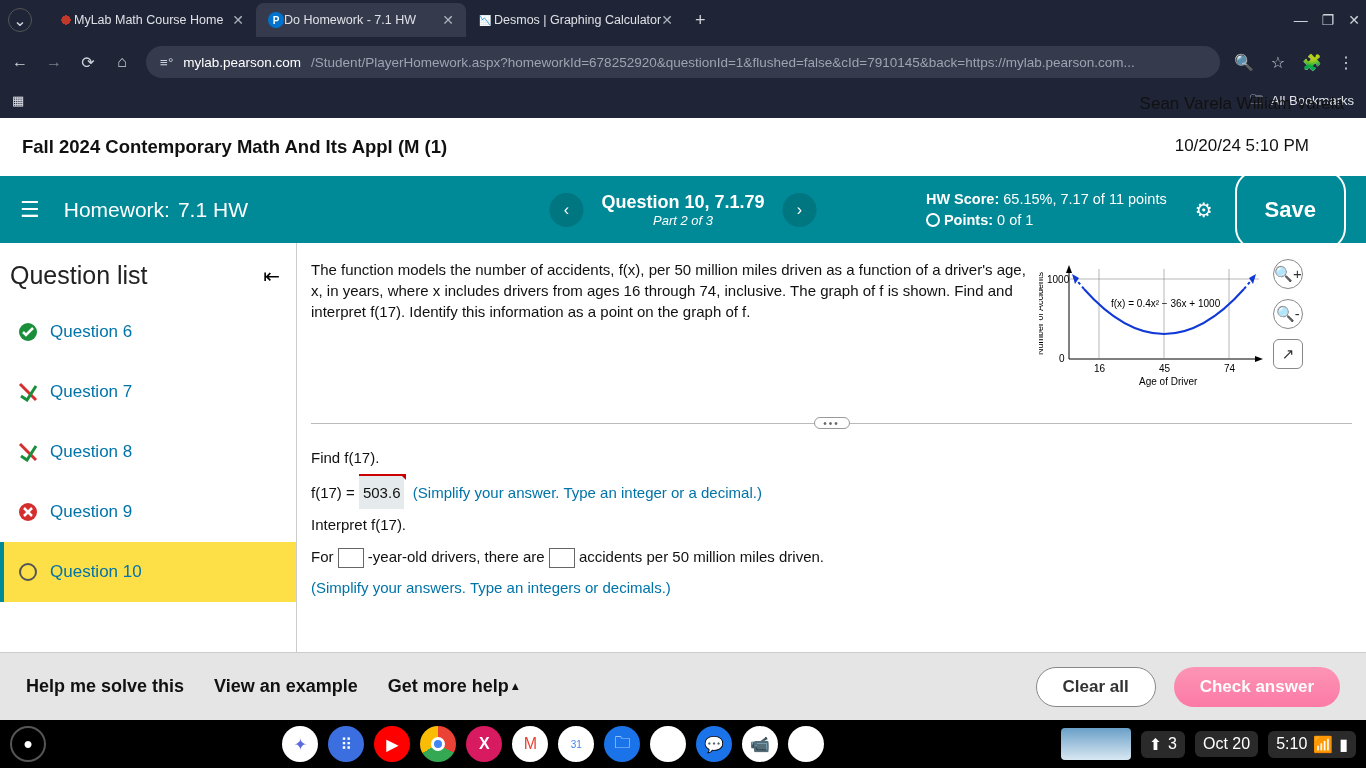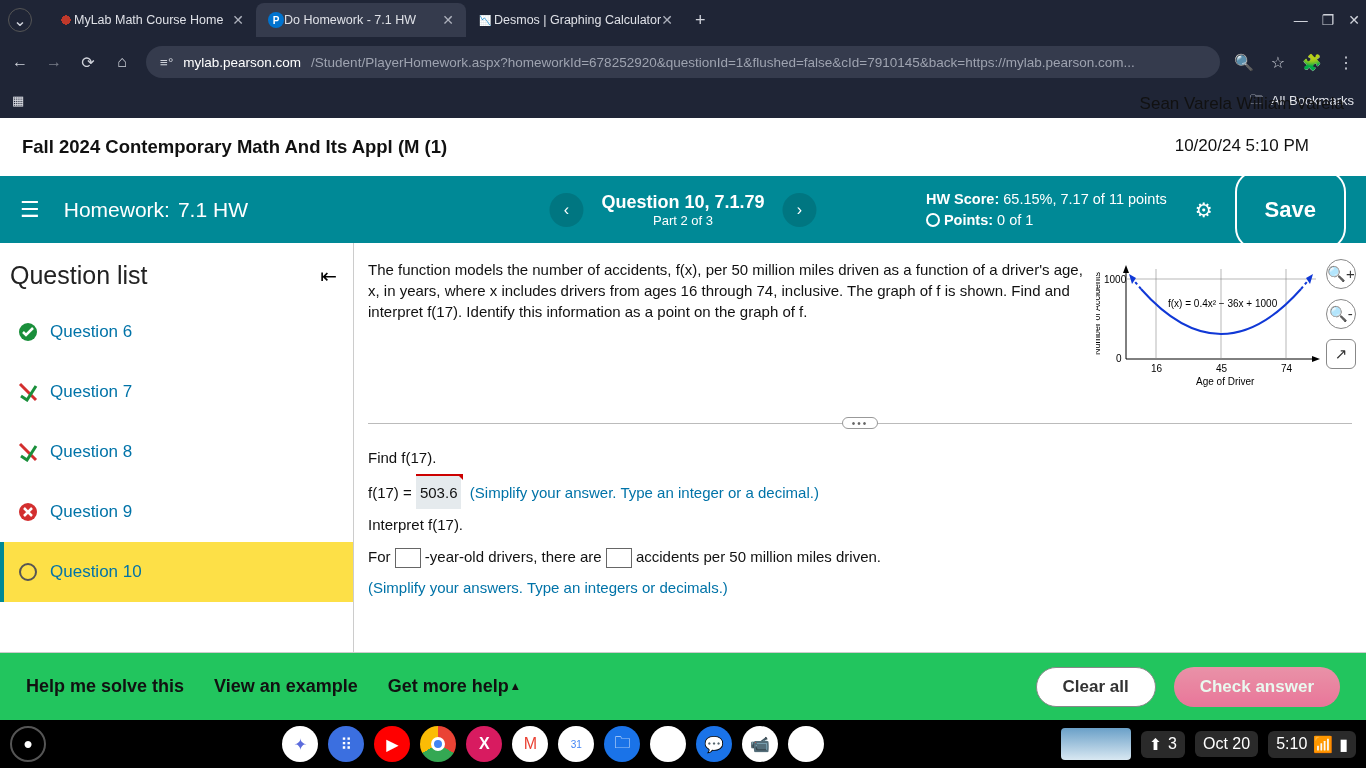--- a/index.html
+++ b/index.html
@@ -36,29 +36,29 @@
 .help-circle { width: 22px; height: 22px; border: 1.5px solid #555; border-radius: 50%; display:flex;align-items:center;justify-content:center; font-size:13px;}
 
 .teal-bar { background: #008996; height: 67px; color:#fff; display:flex; align-items:center; padding: 0 20px; position: relative;}
 .ham { font-size: 22px; margin-right: 24px; cursor:pointer;}
 .hw-label { font-size: 21px; font-weight: 400; }
 .hw-name { font-size: 21px; font-weight: 400; margin-left: 8px;}
 .q-nav { position: absolute; left: 50%; transform: translateX(-50%); display:flex; align-items:center; gap: 18px;}
 .round-btn { width: 34px; height:34px; border-radius:50%; background:#007681; display:flex;align-items:center;justify-content:center; cursor:pointer; font-size:16px;}
 .q-center { text-align:center;}
 .q-title { font-size: 18px; font-weight:700;}
-.q-part { font-size: 13px;}
+.q-part { font-size: 13px; font-style: italic;}
 .score-block { margin-left:auto; font-size:14.5px; line-height:1.4;}
 .score-block b { font-weight: 700; }
 .radio-dot { display:inline-block; width:14px;height:14px;border:2px solid #fff;border-radius:50%; vertical-align:-2px; margin-right:4px;}
 .gear { margin-left: 28px; font-size: 20px; cursor:pointer;}
 .save-btn { margin-left: 22px; border: 2px solid #fff; border-radius: 22px; padding: 25px 28px; font-size: 22px; font-weight:700; cursor:pointer; background: transparent; color:#fff;}
 
 .body-row { flex:1; display:flex; overflow:hidden;}
-.qlist { width: 354px; border-right: 1px solid #ccc; padding: 18px 0 0 0; overflow-y:auto;}
+.qlist { width: 297px; border-right: 1px solid #ccc; padding: 18px 0 0 0; overflow-y:auto;}
 .qlist-hdr { display:flex; align-items:center; padding: 0 16px 12px 10px;}
 .qlist-title { font-size: 25px; color:#222;}
 .collapse-ico { margin-left:auto; font-size: 20px; cursor:pointer;}
 .q-item { display:flex; align-items:center; gap: 12px; padding: 20px 12px 20px 18px; font-size: 17px; color:#0073a8; cursor:pointer;}
 .q-item.current { background:#fde047; border-left: 4px solid #008996; padding-left:14px;}
 .status-ico { width:20px; height:20px; display:inline-flex; align-items:center; justify-content:center;}
 .ico-correct svg, .ico-wrong svg, .ico-partial svg { width:20px; height:20px;}
 
 .main-pane { flex:1; padding: 16px 14px 0 14px; position:relative; overflow:hidden; display:flex; flex-direction:column;}
 .problem-top { display:flex; gap: 8px;}
@@ -70,21 +70,21 @@
 .divider-wrap { position:relative; margin: 30px 0 18px;}
 .divider-wrap hr { border:none; border-top:1px solid #bbb;}
 .divider-handle { position:absolute; left:50%; top:-6px; transform:translateX(-50%); width:36px; height:12px; border:1px solid #999; border-radius:7px; background:#fff; display:flex;align-items:center;justify-content:center; color:#666; font-size:10px; letter-spacing:2px;}
 
 .work-area { font-size:15px; color:#111; line-height: 2.1;}
 .ans-box { display:inline-block; background:#e5eaed; border-top:2px solid #c00; border-top-style: solid; padding: 1px 4px; position:relative;}
 .ans-box::after { content:''; position:absolute; right:-2px; top:-2px; width:0;height:0; border-left:6px solid transparent; border-top:6px solid #c00;}
 .hint { color:#0073a8;}
 .small-input { width:26px; height:20px; border:1px solid #666; vertical-align: middle;}
 
-.footer-bar { height: 68px; border-top:1px solid #ccc; display:flex; align-items:center; padding: 0 26px; gap: 30px; background:#22c55e;}
+.footer-bar { height: 68px; border-top:1px solid #ccc; display:flex; align-items:center; padding: 0 26px; gap: 30px; background:#e5e5e5;}
 .footer-link { font-size: 18px; font-weight:700; color:#111; cursor:pointer;}
 .footer-dd::after { content:' ▴'; font-size:12px; vertical-align:2px;}
 .footer-right { margin-left:auto; display:flex; gap:18px;}
 .pill-btn { border-radius: 22px; padding: 9px 26px; font-size:17px; font-weight:700; cursor:pointer;}
 .clear-btn { border:1.5px solid #888; background:#fff; color:#333;}
 .check-btn { border:none; background: linear-gradient(#ff8db0,#ff6ea0); color:#fff; opacity:0.9;}
 
 
 .taskbar { position:absolute; left:0; right:0; bottom:0; height:48px; background:#000; display:flex; align-items:center; padding: 0 10px; gap:10px; color:#fff;}
 .tb-circle { width:36px;height:36px;border-radius:50%; display:flex;align-items:center;justify-content:center; font-size:16px;}

